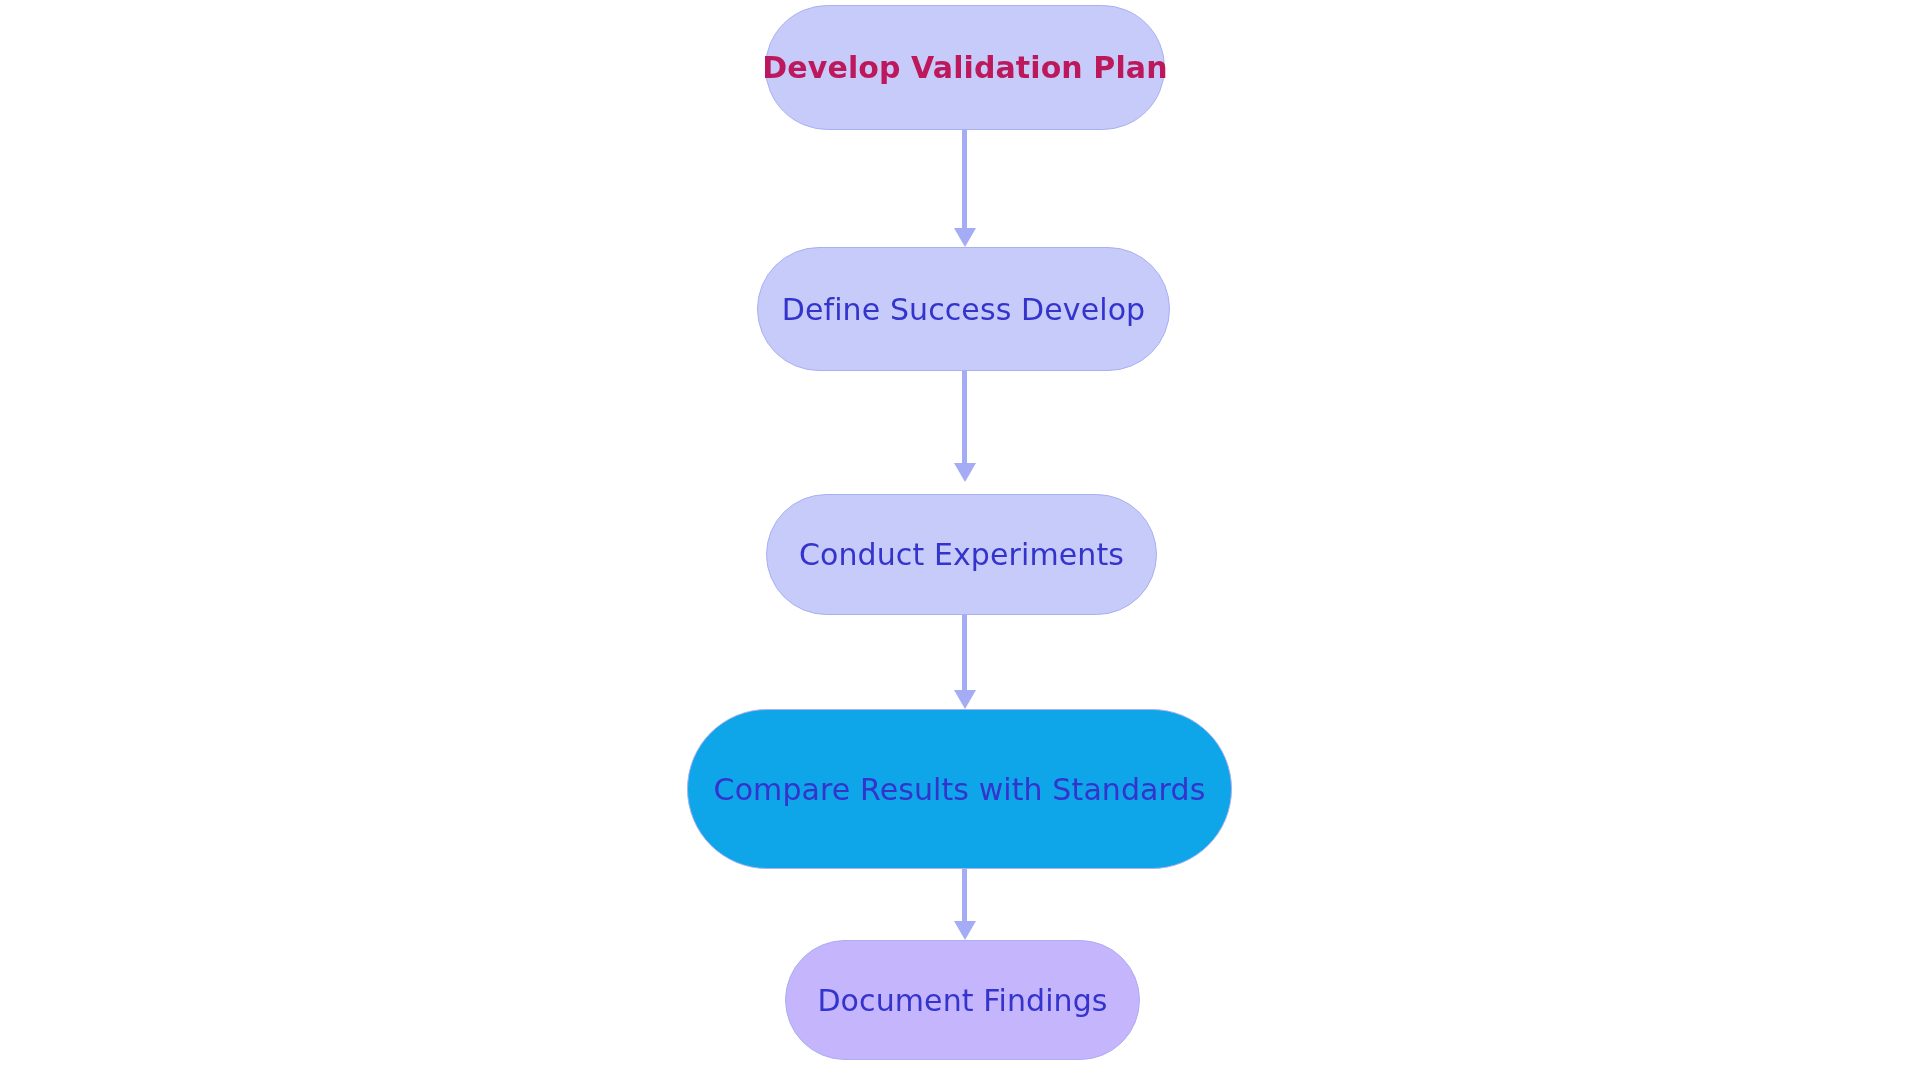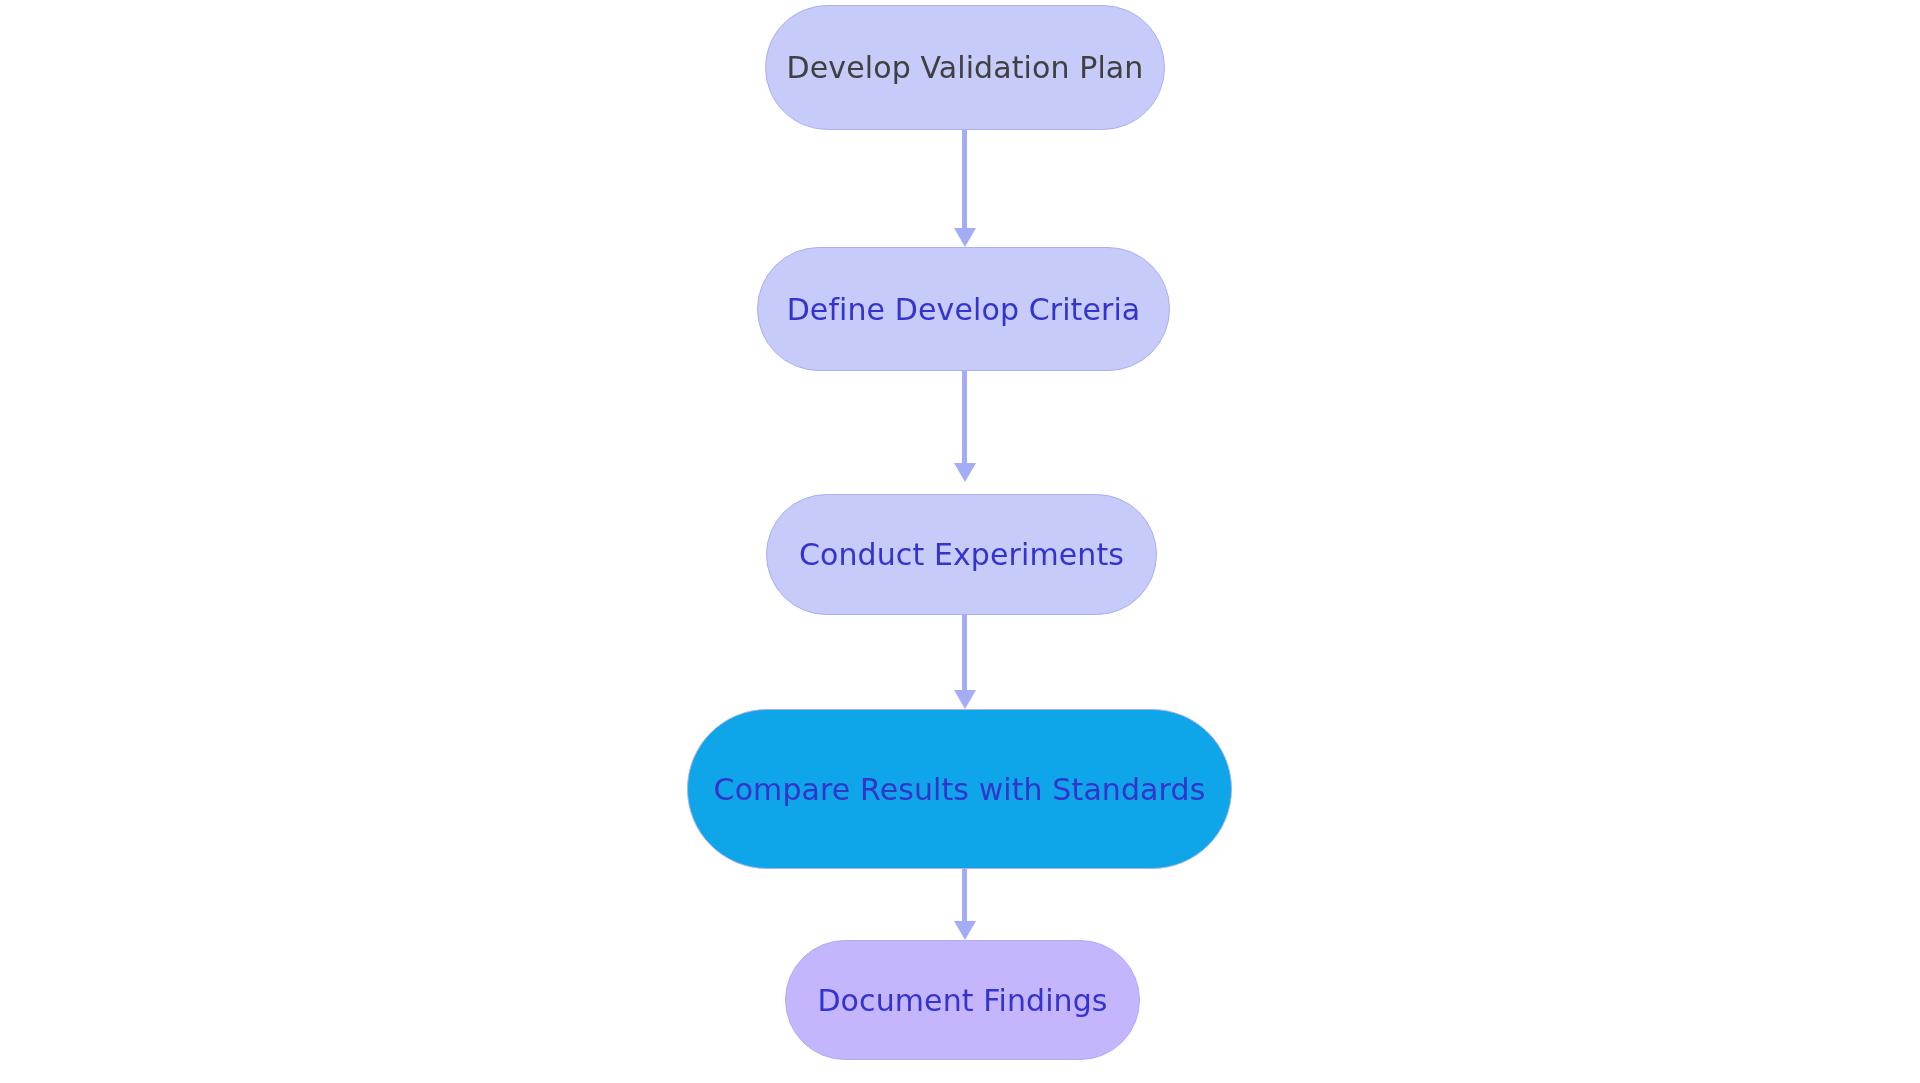--- a/index.html
+++ b/index.html
@@ -86,25 +86,25 @@
     <div class="flow-edge-line" style="height: 89px; background: rgb(163, 172, 245);"></div>
     <div class="flow-edge-arrowhead" style="top: 87px; border-top-color: rgb(163, 172, 245);"></div>
   </div>
 
   <div class="flow-edge" style="left: 962px; top: 832px; width: 5px; height: 108px;">
     <div class="flow-edge-line" style="height: 91px; background: rgb(163, 172, 245);"></div>
     <div class="flow-edge-arrowhead" style="top: 89px; border-top-color: rgb(163, 172, 245);"></div>
   </div>
 
   <div class="flow-node" style="left: 765px; top: 5px; width: 400px; height: 125px; background: rgb(198, 203, 249); border-color: rgb(169, 176, 242);">
-    <span class="flow-node-label" style="color: #404040;">Develop Validation Plan</span>
+    <span class="flow-node-label" style="color: #be185d; font-weight: bold;">Develop Validation Plan</span>
   </div>
 
   <div class="flow-node" style="left: 757px; top: 247px; width: 413px; height: 124px; background: rgb(198, 203, 249); border-color: rgb(169, 176, 242);">
-    <span class="flow-node-label" style="color: rgb(52, 52, 204);">Define Develop Criteria</span>
+    <span class="flow-node-label" style="color: rgb(52, 52, 204);">Define Success Develop</span>
   </div>
 
   <div class="flow-node" style="left: 766px; top: 482px; width: 391px; height: 121px; background: rgb(198, 203, 249); border-color: rgb(169, 176, 242); margin-top: 12px;">
     <span class="flow-node-label" style="color: rgb(52, 52, 204);">Conduct Experiments</span>
   </div>
 
   <div class="flow-node" style="left: 687px; top: 709px; width: 545px; height: 160px; background: #0ea5e9; border-color: rgb(169, 176, 242);">
     <span class="flow-node-label" style="color: rgb(52, 52, 204);">Compare Results with Standards</span>
   </div>
 

